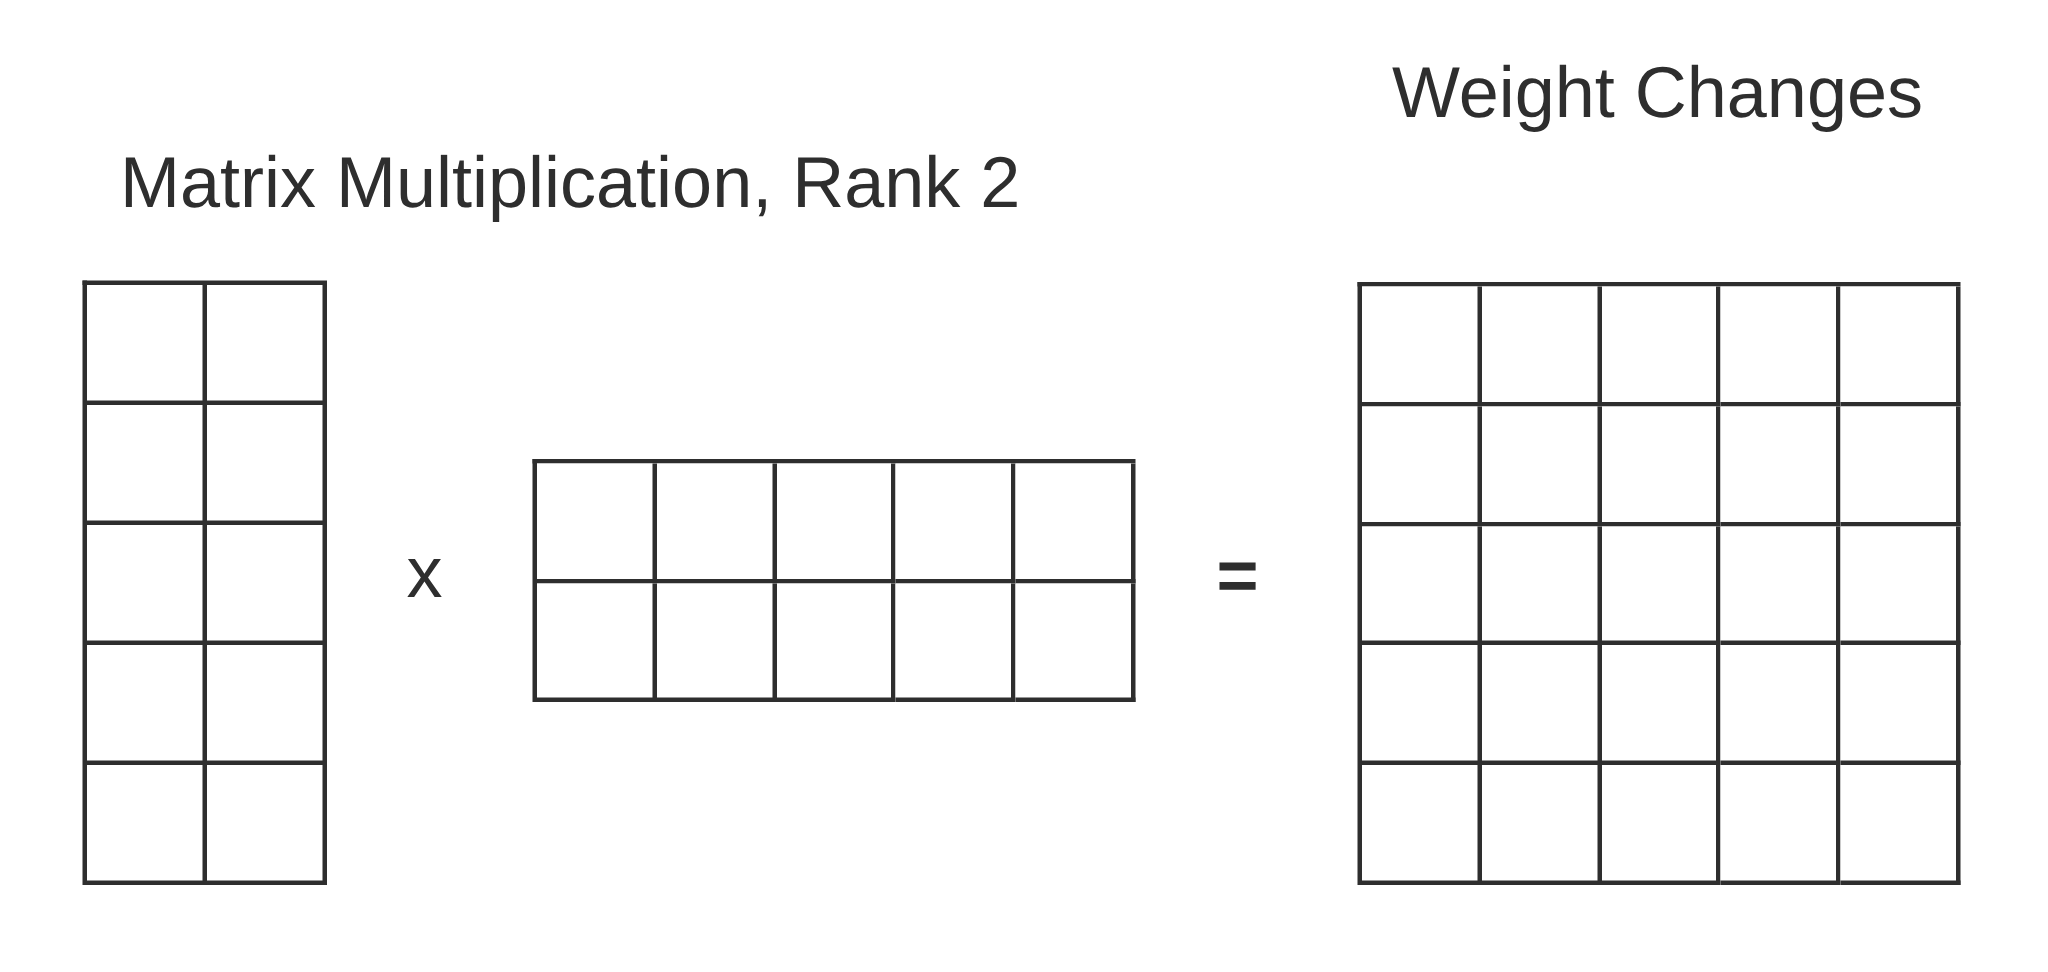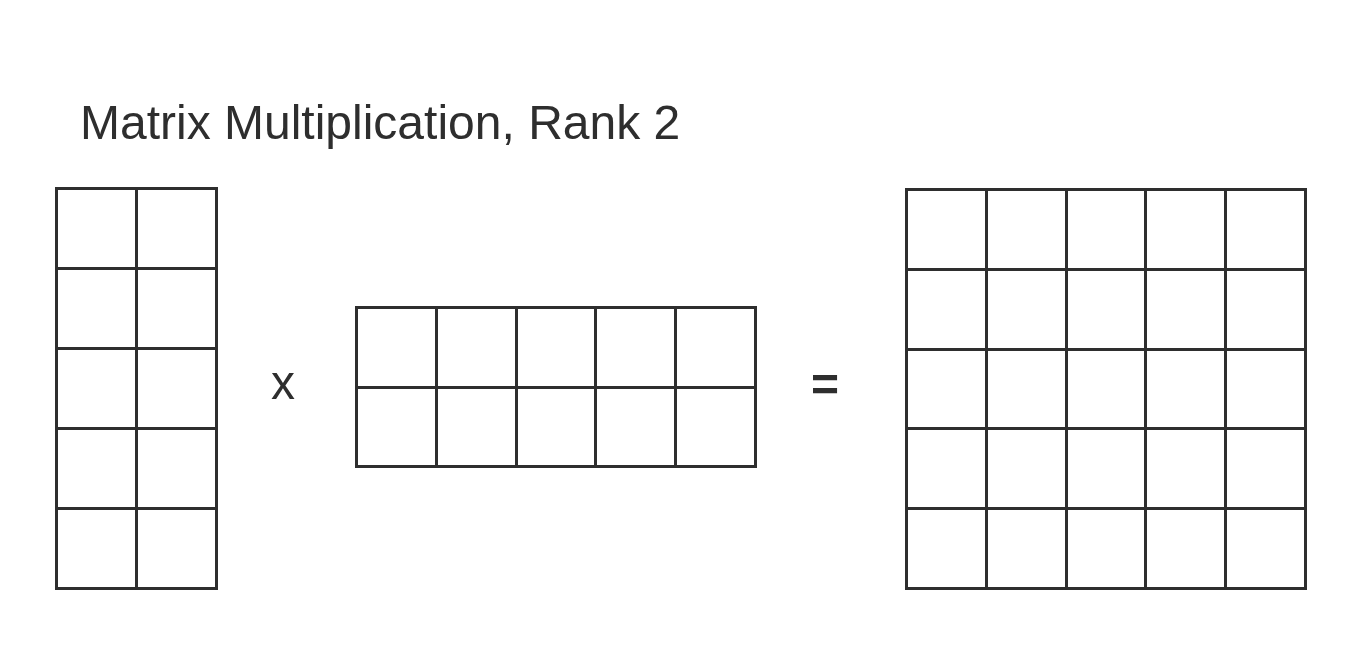--- a/index.html
+++ b/index.html
@@ -46,20 +46,21 @@
   }
   .op-multiply { left: 283px; top: 383px; }
   .op-equals   { left: 825px; top: 385px; font-weight: 700; }
 </style>
 </head>
 <body>
 
 <div class="title title-left">Matrix Multiplication, Rank 2</div>
 
 <div class="title title-right">
+  <div>Weight Changes</div>
 </div>
 
 <div class="matrix matrix-a" style="grid-template-columns: repeat(2, 1fr); grid-template-rows: repeat(5, 1fr);">
     <div class="cell"></div>
     <div class="cell"></div>
     <div class="cell"></div>
     <div class="cell"></div>
     <div class="cell"></div>
     <div class="cell"></div>
     <div class="cell"></div>

